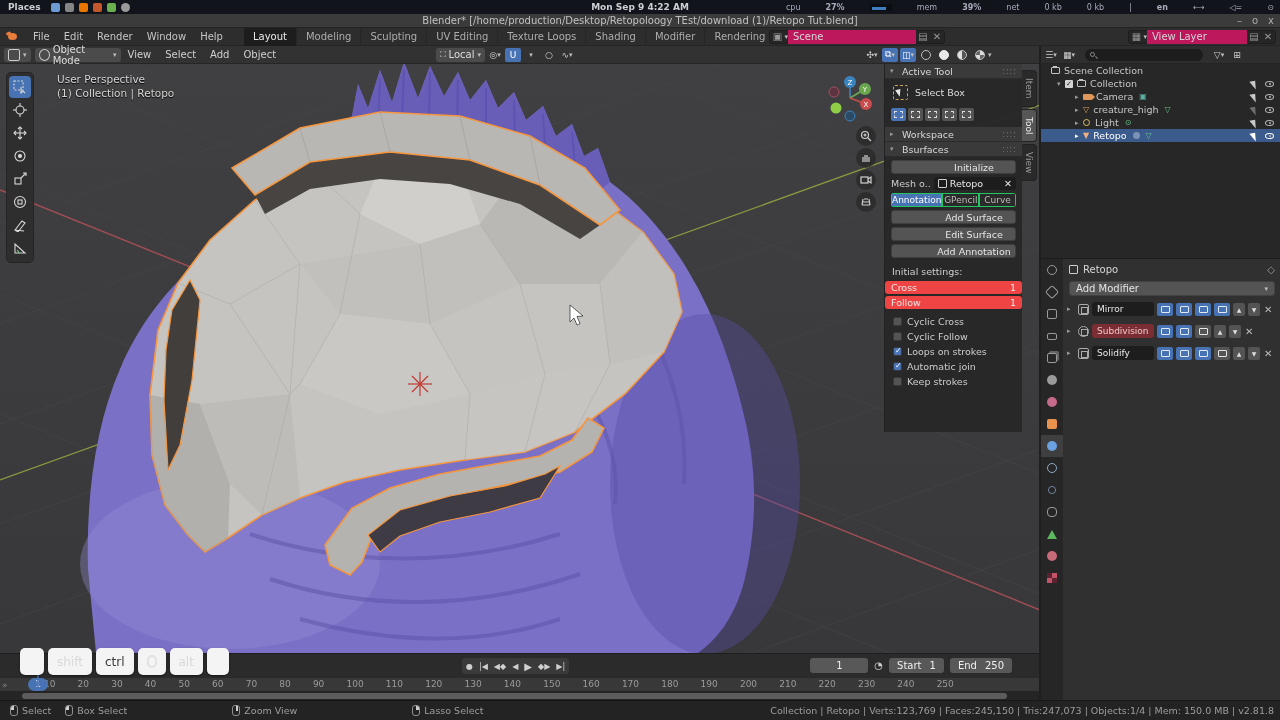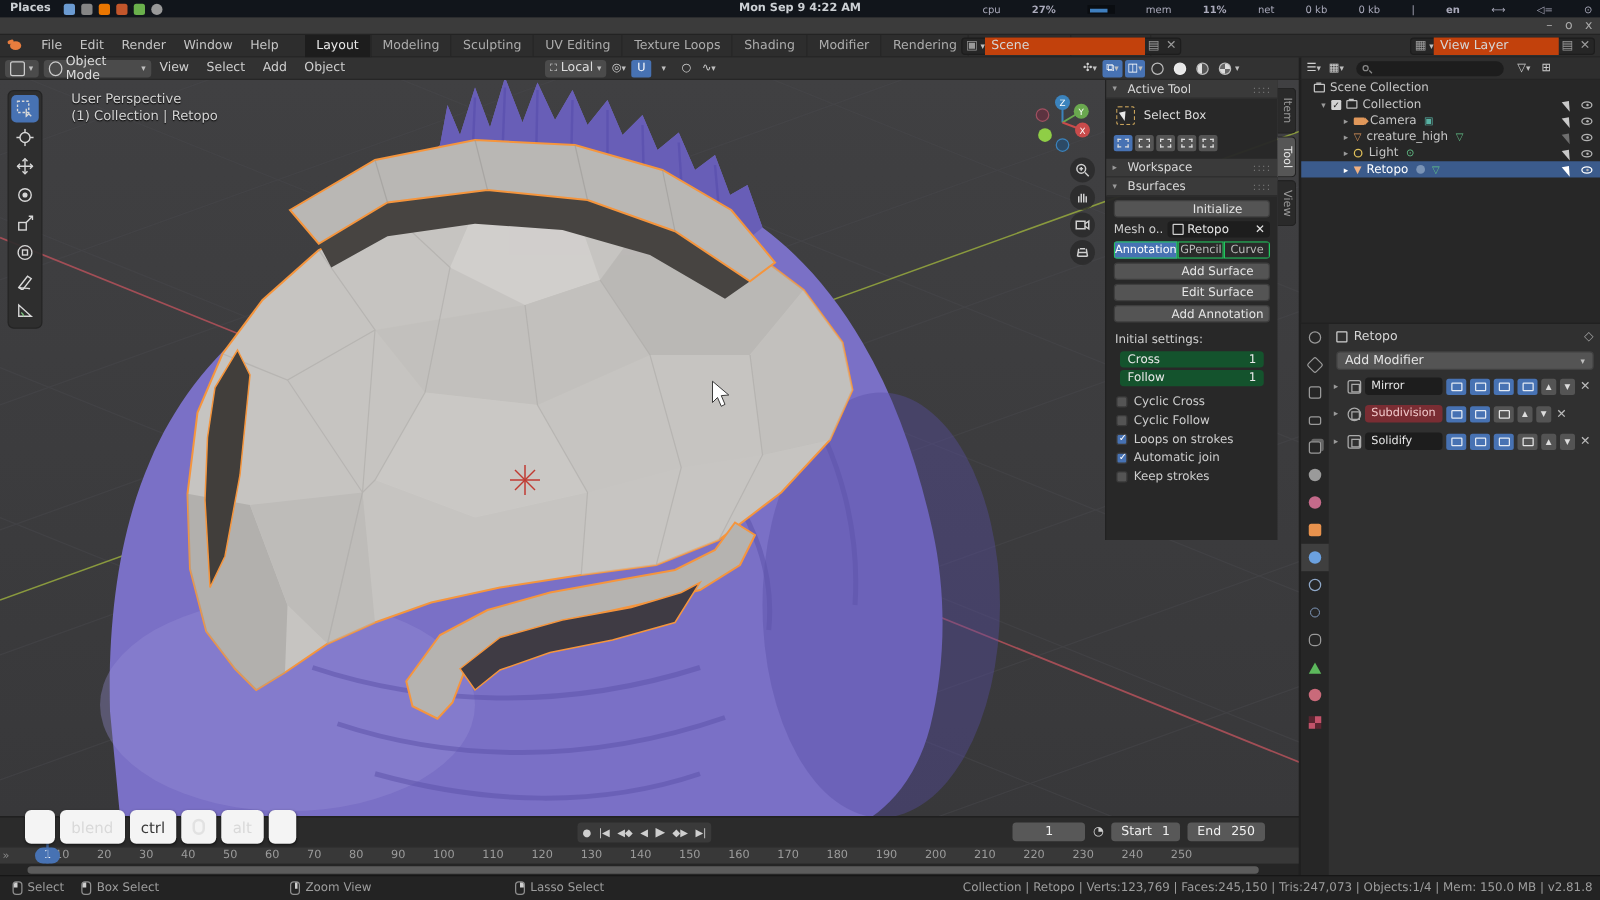--- a/index.html
+++ b/index.html
@@ -27,21 +27,21 @@
   #menubar { left:0; top:28px; width:1280px; height:18px; background:#2d2d2d; display:flex; align-items:center; border-bottom:1px solid #242424; }
   .blogo { width:14px; height:10px; margin:0 6px 0 6px; position:relative; }
   .blogo::before { content:''; position:absolute; left:2px; top:1px; width:9px; height:7px; background:#e87d3e; border-radius:50% 50% 50% 50%; }
   .blogo::after { content:''; position:absolute; left:0px; top:0px; width:5px; height:3px; background:#e87d3e; border-radius:2px; transform:rotate(-20deg); }
   .menu-item { padding:2px 7px; color:#c5c5c5; cursor:default; }
   #wstabs { display:flex; margin-left:14px; height:18px; align-items:stretch; }
   .wtab { padding:3px 9px 2px; color:#adadad; border-right:1px solid #262626; }
   .wtab.active { background:#1d1d1d; color:#e9e9e9; }
   .wtab-add { padding:2px 8px; color:#adadad; }
   .idchip { display:flex; align-items:center; height:14px; background:#262626; border:1px solid #1d1d1d; border-radius:3px; }
-  .chipfield { background:#c2410c; color:#d6d6d6; padding:0 5px; height:14px; line-height:14px; }
+  .chipfield { background:#be185d; color:#d6d6d6; padding:0 5px; height:14px; line-height:14px; }
   .chipicon { width:14px; text-align:center; color:#999; }
 
   
   #vpheader { left:0; top:46px; width:1040px; height:18px; background:#323232; display:flex; align-items:center; border-bottom:1px solid #262626; }
   .hdr-widget { display:flex; align-items:center; background:#4b4b4b; border-radius:3px; height:14px; padding:0 4px; margin-left:4px; color:#dcdcdc; gap:3px; }
   .hdr-menu { padding:0 7px; color:#cfcfcf; }
   .carat { font-size:7px; color:#bfbfbf; }
   .hicon { width:12px; height:12px; display:inline-block; position:relative; }
   .iconbtn { width:16px; height:14px; margin-left:2px; border-radius:2px; display:flex; align-items:center; justify-content:center; color:#cfcfcf; font-size:9px; }
   .iconbtn.blue { background:#4772b3; color:#fff; }
@@ -125,21 +125,21 @@
   .modebtn { width:15px; height:13px; background:#545454; border-radius:2px; position:relative; }
   .modebtn.active { background:#4772b3; }
   .modebtn::after { content:''; position:absolute; left:3px; top:3px; width:7px; height:5px; border:1px dashed #ddd; }
   .nbtn { display:block; margin:3px 6px; height:14px; background:#545454; border:1px solid #3e3e3e; border-radius:3px; color:#e5e5e5; text-align:center; line-height:13px;padding-left:41px; }
   .meshrow { display:flex; align-items:center; margin:2px 6px; gap:3px; color:#cdcdcd; }
   .meshfield { flex:1; height:13px; background:#1d1d1d; border-radius:3px; display:flex; align-items:center; gap:3px; padding:0 4px; color:#e8e8e8; }
   .seg { display:flex; margin:3px 6px; height:14px; border-radius:3px; overflow:hidden; }
   .seg > div { flex:1; background:#2a2a2a; border:1px solid #22c55e; color:#bbb; text-align:center; line-height:13px; font-size:9px; }
   .seg > div.active { background:#4772b3; color:#fff; }
   .setlbl { padding:5px 7px 2px; color:#cfcfcf; }
-  .numfield { display:flex; margin:2px 11px; height:13px; background:#14532d; border-radius:3px; align-items:center; padding:0 6px; color:#e8e8e8;gap:32px; }
+  .numfield { display:flex; margin:2px 0; height:13px; background:#ef4444; border-radius:3px; align-items:center; padding:0 6px; color:#e8e8e8;gap:32px; }
   .numfield .val { margin-left:auto; }
   .chkrow { display:flex; align-items:center; gap:5px; padding:2px 8px; color:#cdcdcd; }
   .chk { width:9px; height:9px; background:#545454; border:1px solid #3a3a3a; border-radius:2px; }
   .chk.checked { background:#4772b3; position:relative; }
   .chk.checked::after { content:'✓'; position:absolute; left:1px; top:-2px; color:#fff; font-size:8px; }
   #ntabs { position:absolute; left:1022px; top:6px; width:17px; }
   .ntab { writing-mode:vertical-rl; padding:7px 2px; background:#2a2a2a; color:#999; border-radius:0 4px 4px 0; margin-bottom:2px; font-size:9px; border:1px solid #222; border-left:none; }
   .ntab.active { background:#565656; color:#e8e8e8; }
 
   
@@ -186,33 +186,34 @@
       <span class="sysicon" style="background:#c3562b"></span>
       <span class="sysicon" style="background:#6ab04c"></span>
       <span class="sysicon" style="background:#999; border-radius:50%"></span>
     </span>
     <span id="sysclock">Mon Sep 9   4:22 AM</span>
     <span id="sysright">
       <span>cpu</span>
       <b>27%</b>
       <span class="spark"></span>
       <span>mem</span>
-      <b>11%</b>
+      <b>39%</b>
       <span>net</span>
       <span>0 kb</span>
       <span>0 kb</span>
       <span>|</span>
       <b>en</b>
       <span>⟷</span>
       <span>◁=</span>
       <span>⊙</span>
     </span>
   </div>
 
   <div id="titlebar" class="abs">
+    <span class="title">Blender* [/home/production/Desktop/Retopoloogy TEst/download (1)/Retopo Tut.blend]</span>
     <span id="winbtns">
       <span>–</span>
       <span>o</span>
       <span>x</span>
     </span>
   </div>
 
   <div id="menubar" class="abs">
     <span class="blogo"></span>
     <span style="display:flex">
@@ -833,21 +834,21 @@
     </div>
     <div id="playhead"></div>
     <div id="tlscroll">
         <div id="tlthumb"></div>
       </div>
     <div id="tl-expand">»</div>
   </div>
 
   <div id="keys">
     <span class="key" style="width:24px"></span>
-    <span class="key faded">blend</span>
+    <span class="key faded">shift</span>
     <span class="key">ctrl</span>
     <span class="key faded">
         <span class="mcirc"></span>
       </span>
     <span class="key faded">alt</span>
     <span class="key" style="width:22px"></span>
   </div>
 
   <div id="statusbar" class="abs">
     <span class="hint" style="margin-left:10px">

